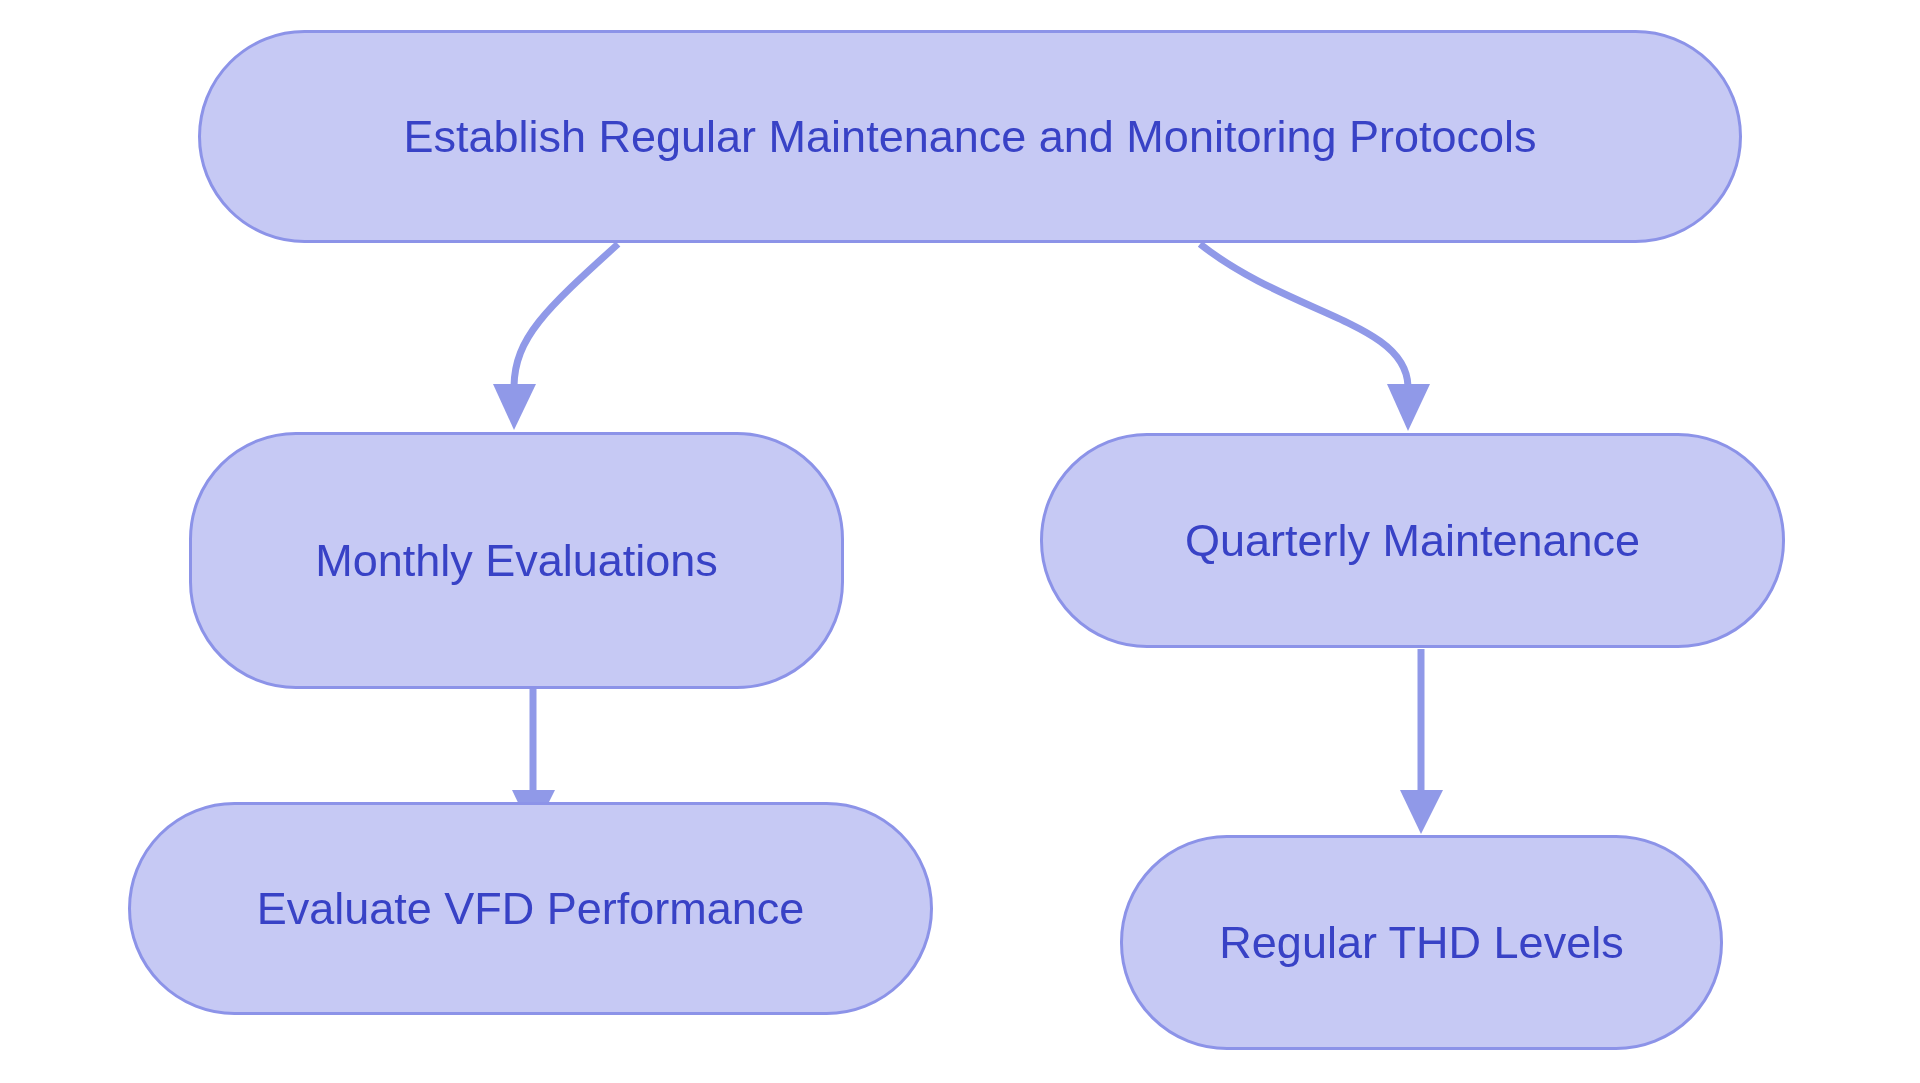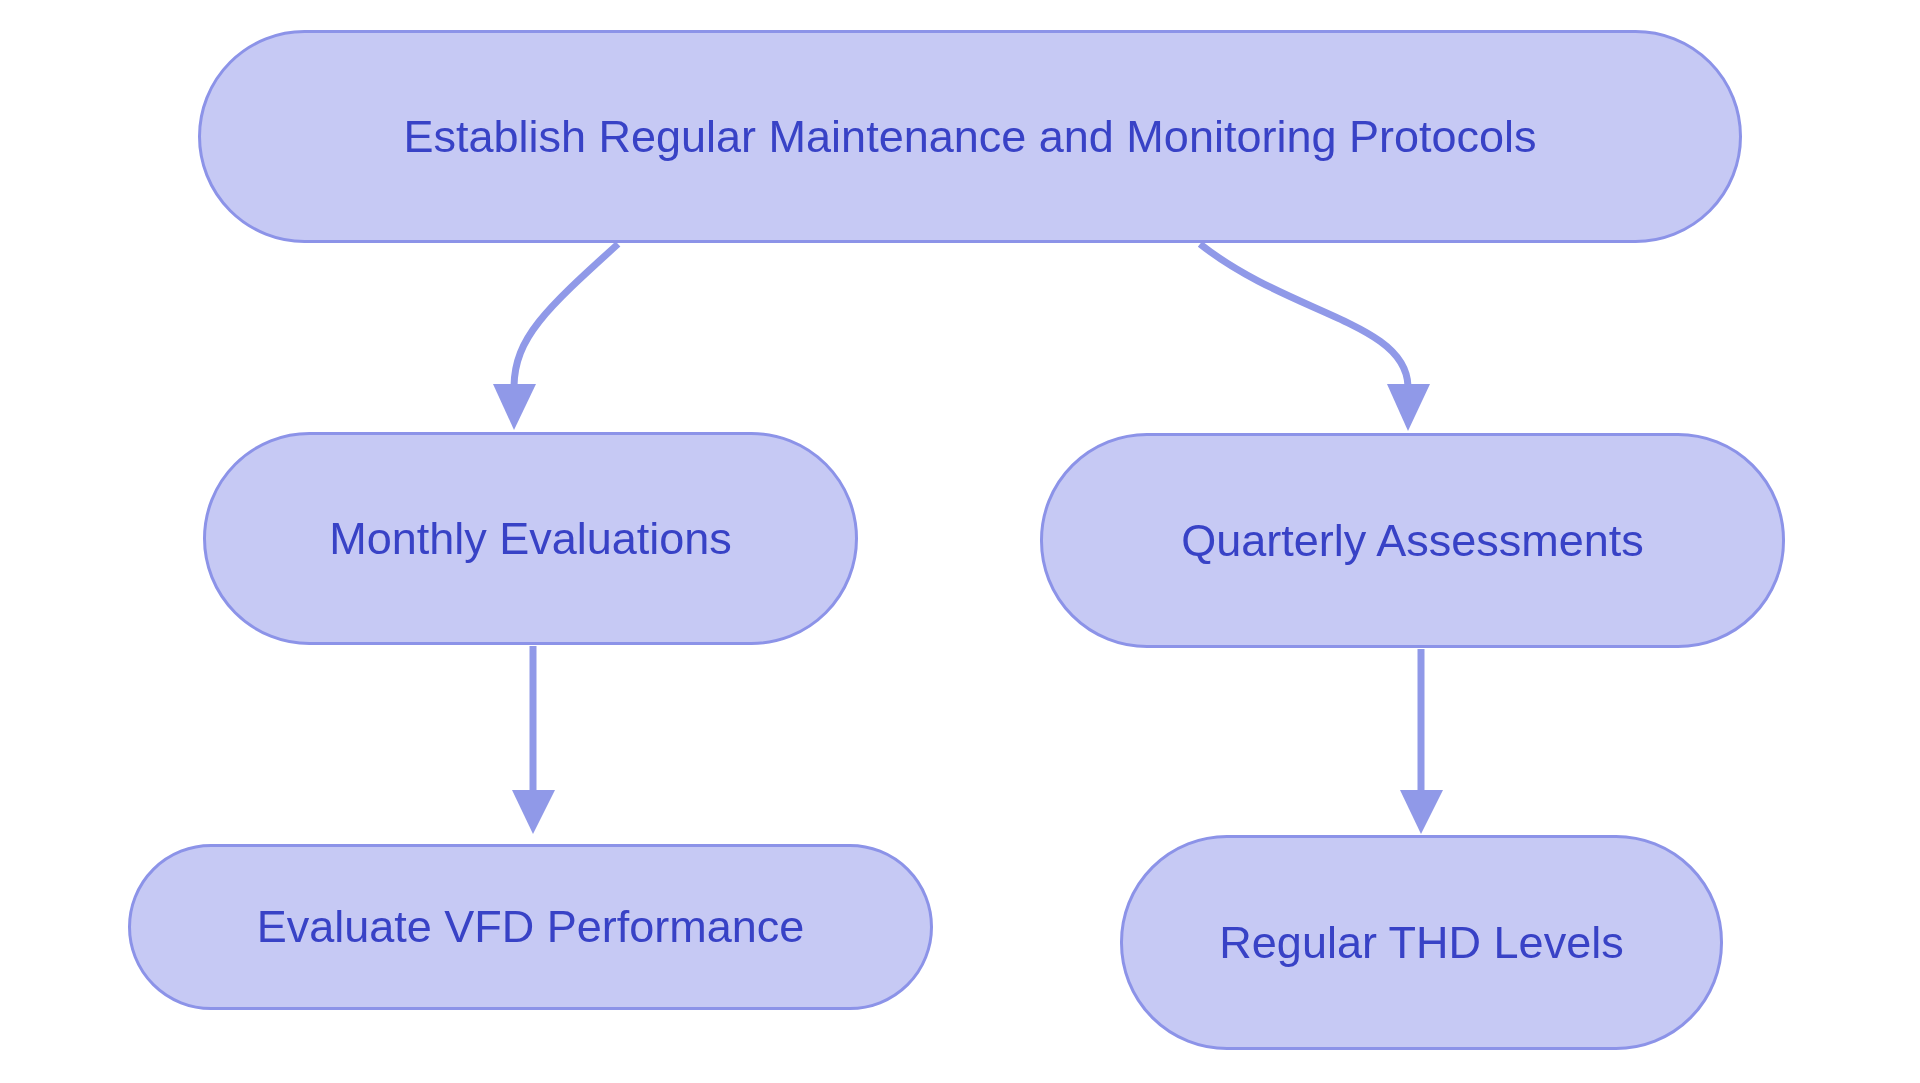--- a/index.html
+++ b/index.html
@@ -31,23 +31,23 @@
     border: 3px solid #8c93e8;
     border-radius: 107px;
     box-sizing: border-box;
     color: #3842c6;
     font-size: 45px;
     line-height: 1.2;
     text-align: center;
     white-space: nowrap;
   }
   .node-top      { left: 198px;  top: 30px;  width: 1544px; height: 213px; }
-  .node-monthly  { left: 203px;  top: 432px; width: 655px;  height: 213px; text-align: center; }
+  .node-monthly  { left: 189px;  top: 432px; width: 655px;  height: 257px; text-align: center; }
   .node-quarterly{ left: 1040px; top: 433px; width: 745px;  height: 215px; }
-  .node-vfd      { left: 128px;  top: 844px; width: 805px;  height: 166px; }
+  .node-vfd      { left: 128px;  top: 802px; width: 805px;  height: 213px; }
   .node-thd      { left: 1120px; top: 835px; width: 603px;  height: 215px; }
 </style>
 </head>
 <body>
 
 <div class="canvas">
 
   <svg class="edges-layer" viewBox="0 0 1920 1083" xmlns="http://www.w3.org/2000/svg">
 
     <path d="M 618 244 C 545 310 515 338 514 386" fill="none" stroke="#9099e8" stroke-width="7" stroke-linecap="butt"></path>
@@ -65,21 +65,21 @@
 
   <div class="node node-top">
     <span>Establish Regular Maintenance and Monitoring Protocols</span>
   </div>
 
   <div class="node node-monthly">
     <span>Monthly Evaluations</span>
   </div>
 
   <div class="node node-quarterly">
-    <span>Quarterly Assessments</span>
+    <span>Quarterly Maintenance</span>
   </div>
 
   <div class="node node-vfd">
     <span>Evaluate VFD Performance</span>
   </div>
 
   <div class="node node-thd">
     <span>Regular THD Levels</span>
   </div>
 

